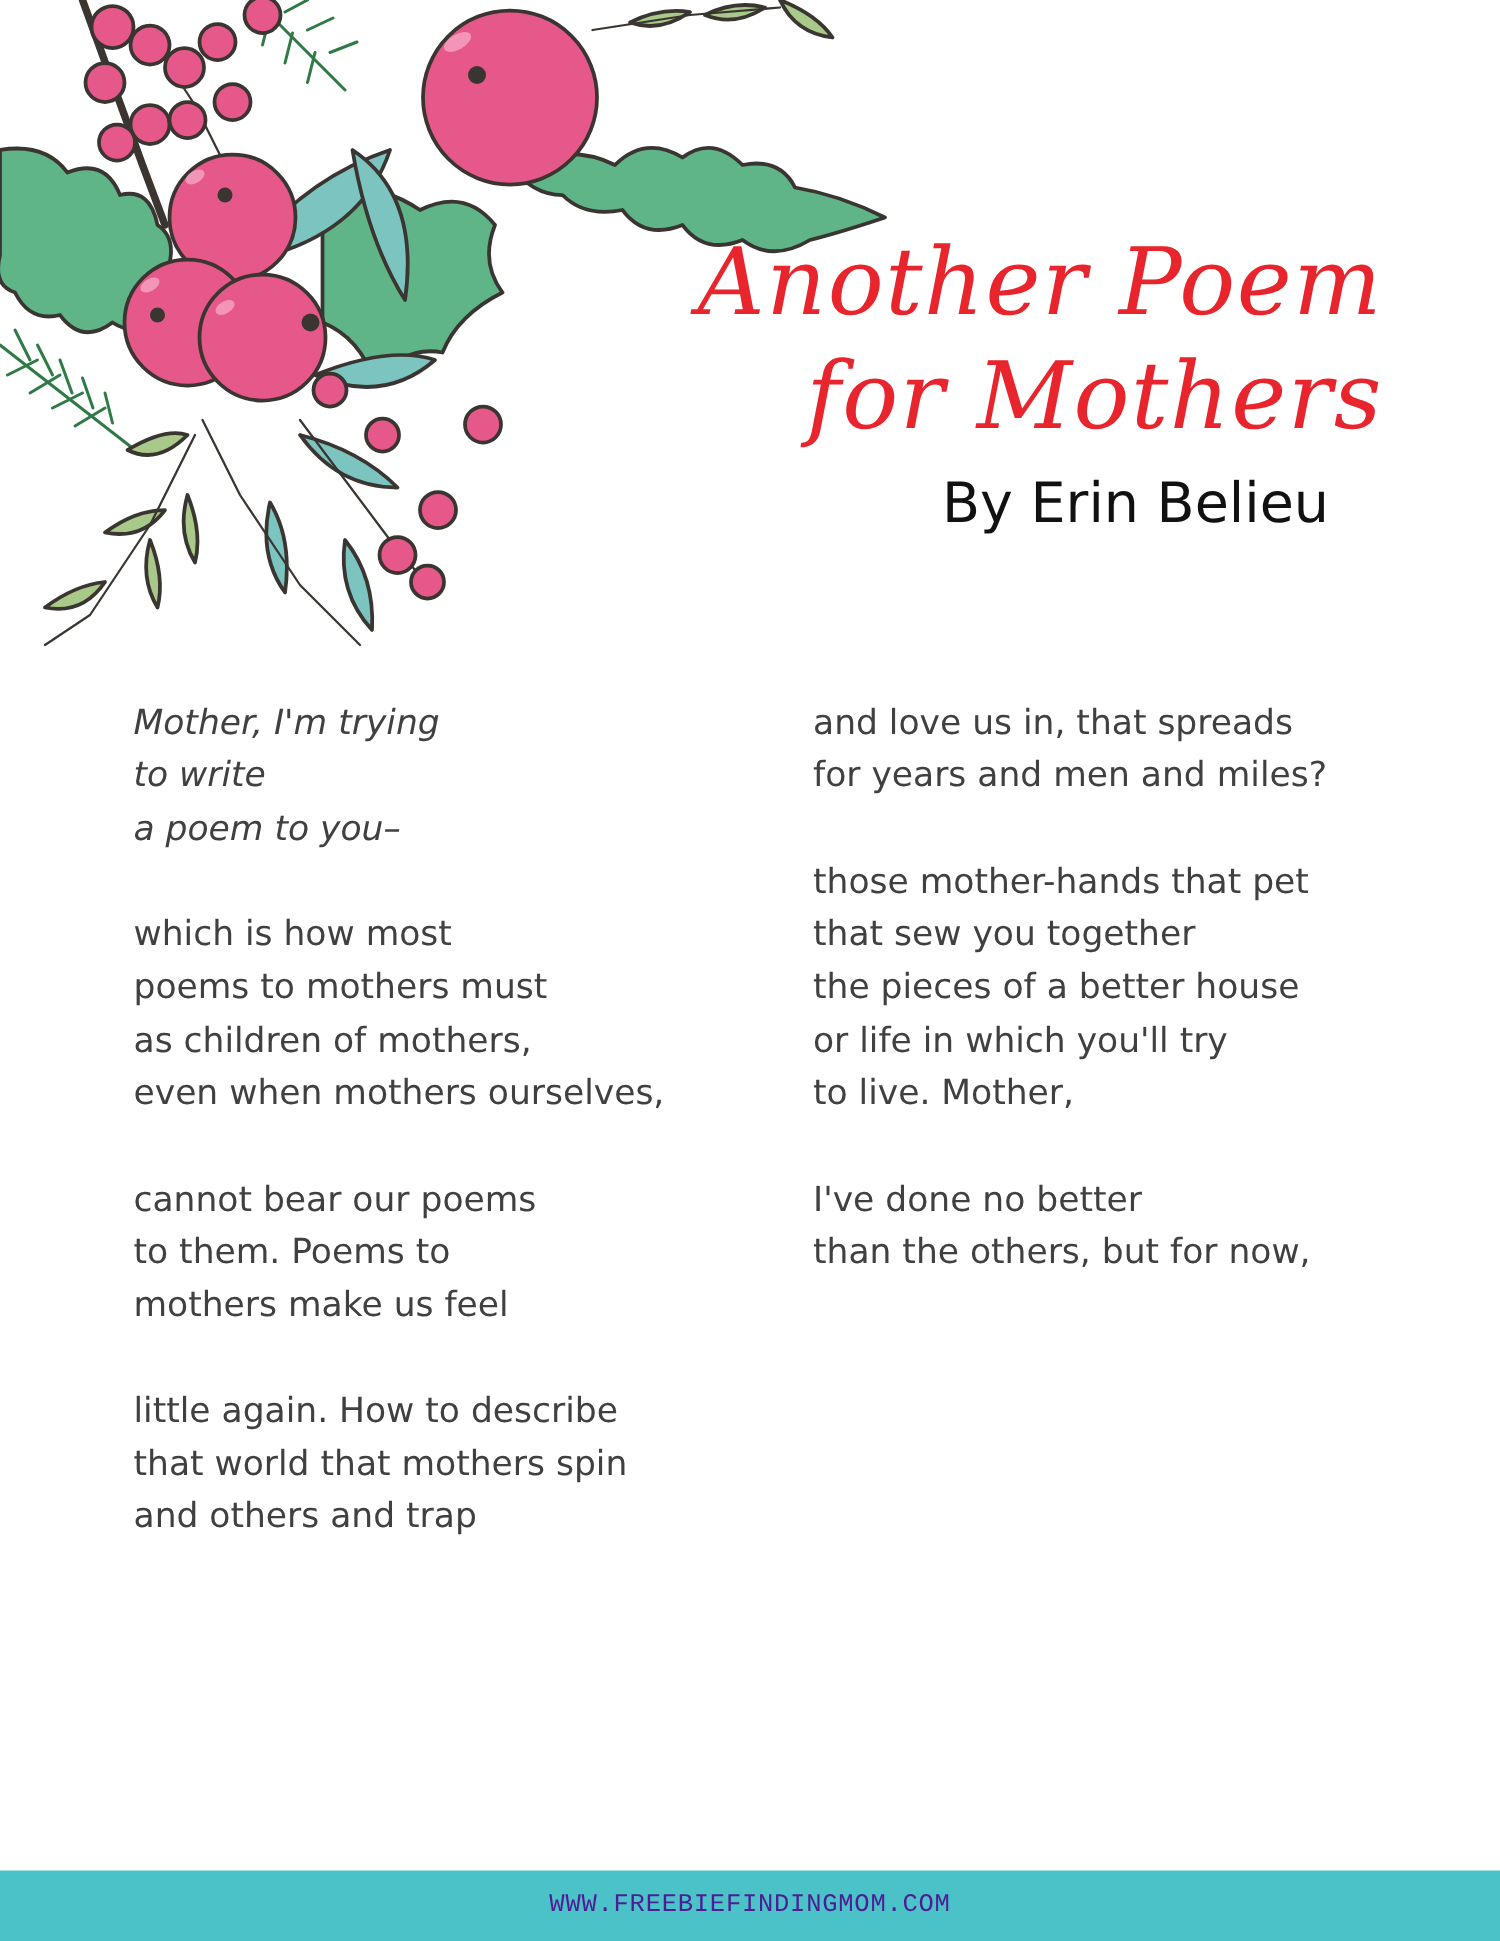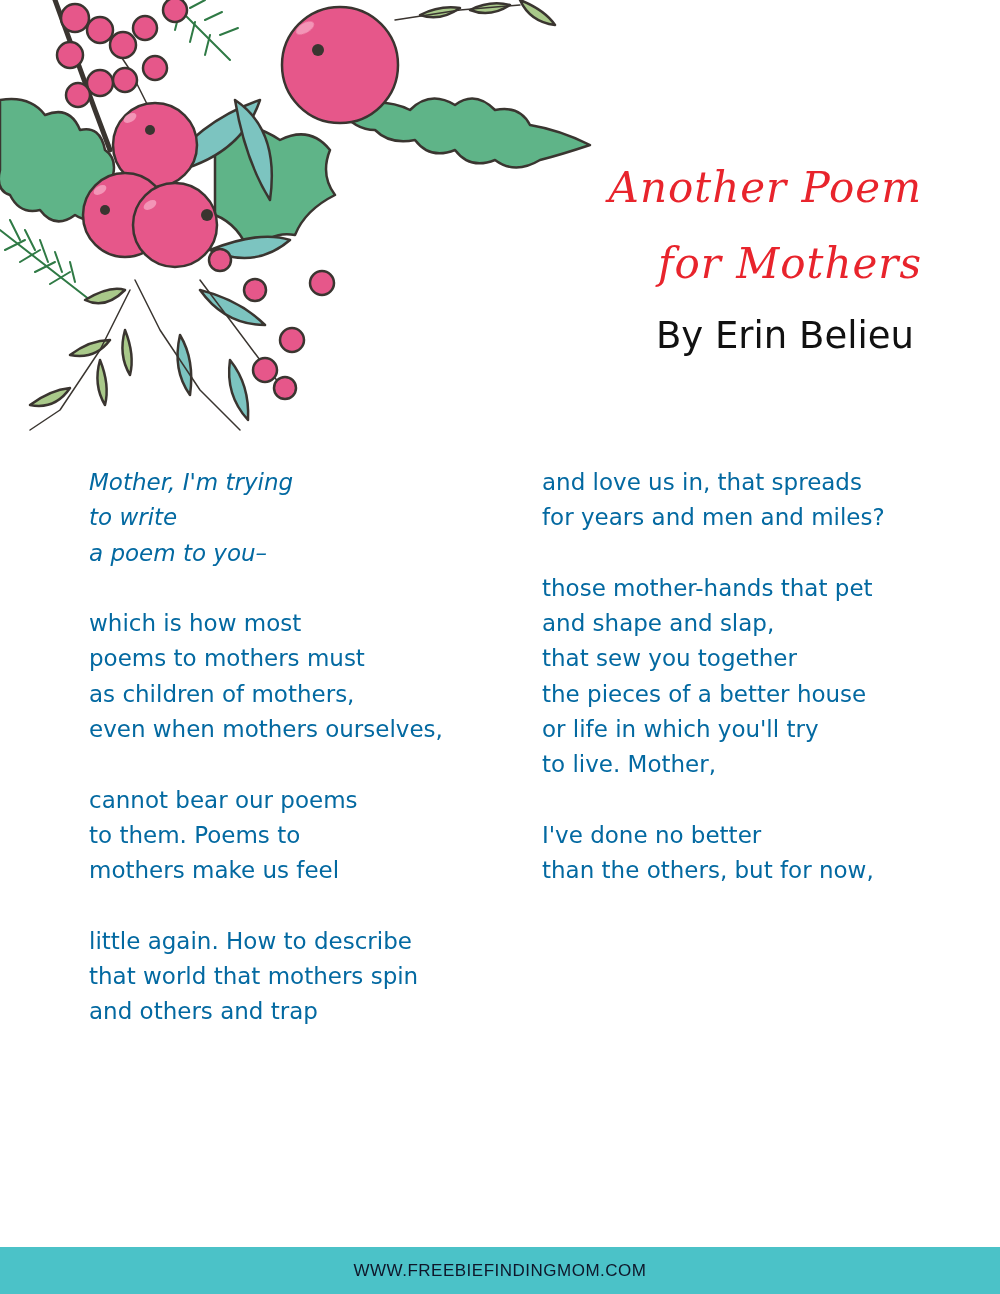--- a/index.html
+++ b/index.html
@@ -7,47 +7,47 @@
   body { position: relative; font-family: "DejaVu Sans", "Liberation Sans", sans-serif; color: #111111; }
 
   .decoration { position: absolute; left: 0; top: 0; width: 640px; height: 440px; }
 
   .title-block { position: absolute; right: 78px; top: 150px; text-align: right; }
   .title-line {
     font-family: "DejaVu Serif", "Liberation Serif", serif;
     font-style: italic;
     font-weight: normal;
     color: #e8242c;
-    font-size: 42px;
+    font-size: 62px;
     line-height: 76px;
     letter-spacing: 1px;
   }
   .byline {
     font-family: "DejaVu Sans", "Liberation Sans", sans-serif;
     font-size: 37px;
     color: #111111;
     margin-top: 10px;
-    margin-right: 8px;
+    margin-right: 36px;
     line-height: 48px;
   }
 
-  .poem { position: absolute; top: 465px; font-size: 23px; line-height: 35.3px; color: #0369a1; }
+  .poem { position: absolute; top: 465px; font-size: 23px; line-height: 35.3px; color: #404040; }
   .poem.col-left { left: 89px; width: 410px; }
   .poem.col-right { left: 542px; width: 440px; }
   .stanza { margin-bottom: 35.3px; }
   .line { white-space: nowrap; display: block; }
   .it { font-style: italic; }
 
   .footer {
     position: absolute; left: 0; bottom: 0; width: 1000px; height: 47px;
     background: #4bc2c8; display: flex; align-items: center; justify-content: center;
   }
   .footer-text {
-    color: #0f172a; font-size: 17px; letter-spacing: 0.5px;
-    font-family: Liberation Sans, sans-serif;
+    color: #4c1d95; font-size: 17px; letter-spacing: 0.5px;
+    font-family: Liberation Mono, monospace;
   }
 </style>
 </head>
 <body>
 
 <svg class="decoration" viewBox="0 0 640 440" xmlns="http://www.w3.org/2000/svg">
   <g stroke="#3a3530" stroke-width="2.5" stroke-linejoin="round" stroke-linecap="round">
 
     <path d="M55 0 L95 110 L110 150" fill="none" stroke-width="5"></path>
 
@@ -157,21 +157,20 @@
   </div>
 </div>
 
 <div class="poem col-right">
   <div class="stanza">
     <span class="line">and love us in, that spreads</span>
     <span class="line">for years and men and miles?</span>
   </div>
   <div class="stanza">
     <span class="line">those mother-hands that pet</span>
-    <span class="line">and shape and slap,</span>
     <span class="line">that sew you together</span>
     <span class="line">the pieces of a better house</span>
     <span class="line">or life in which you'll try</span>
     <span class="line">to live. Mother,</span>
   </div>
   <div class="stanza">
     <span class="line">I've done no better</span>
     <span class="line">than the others, but for now,</span>
   </div>
 </div>

